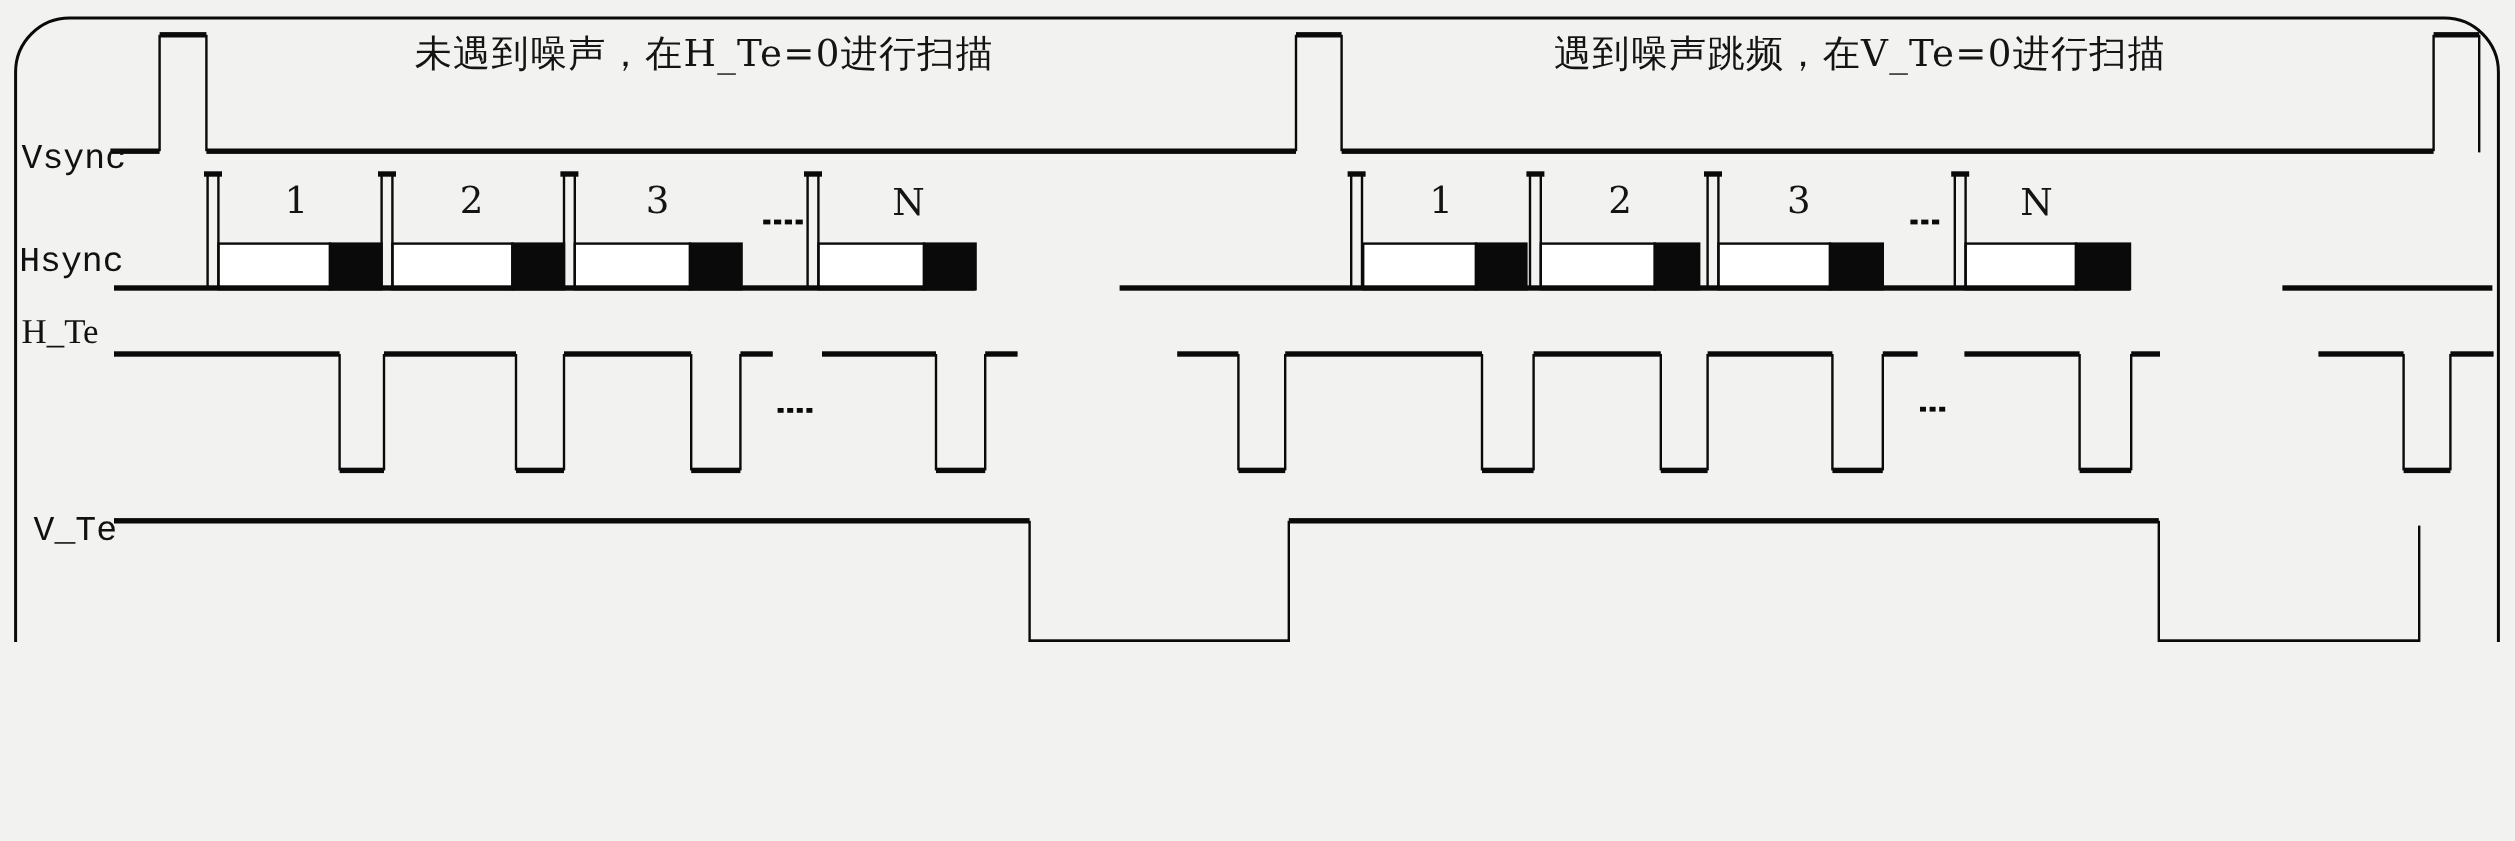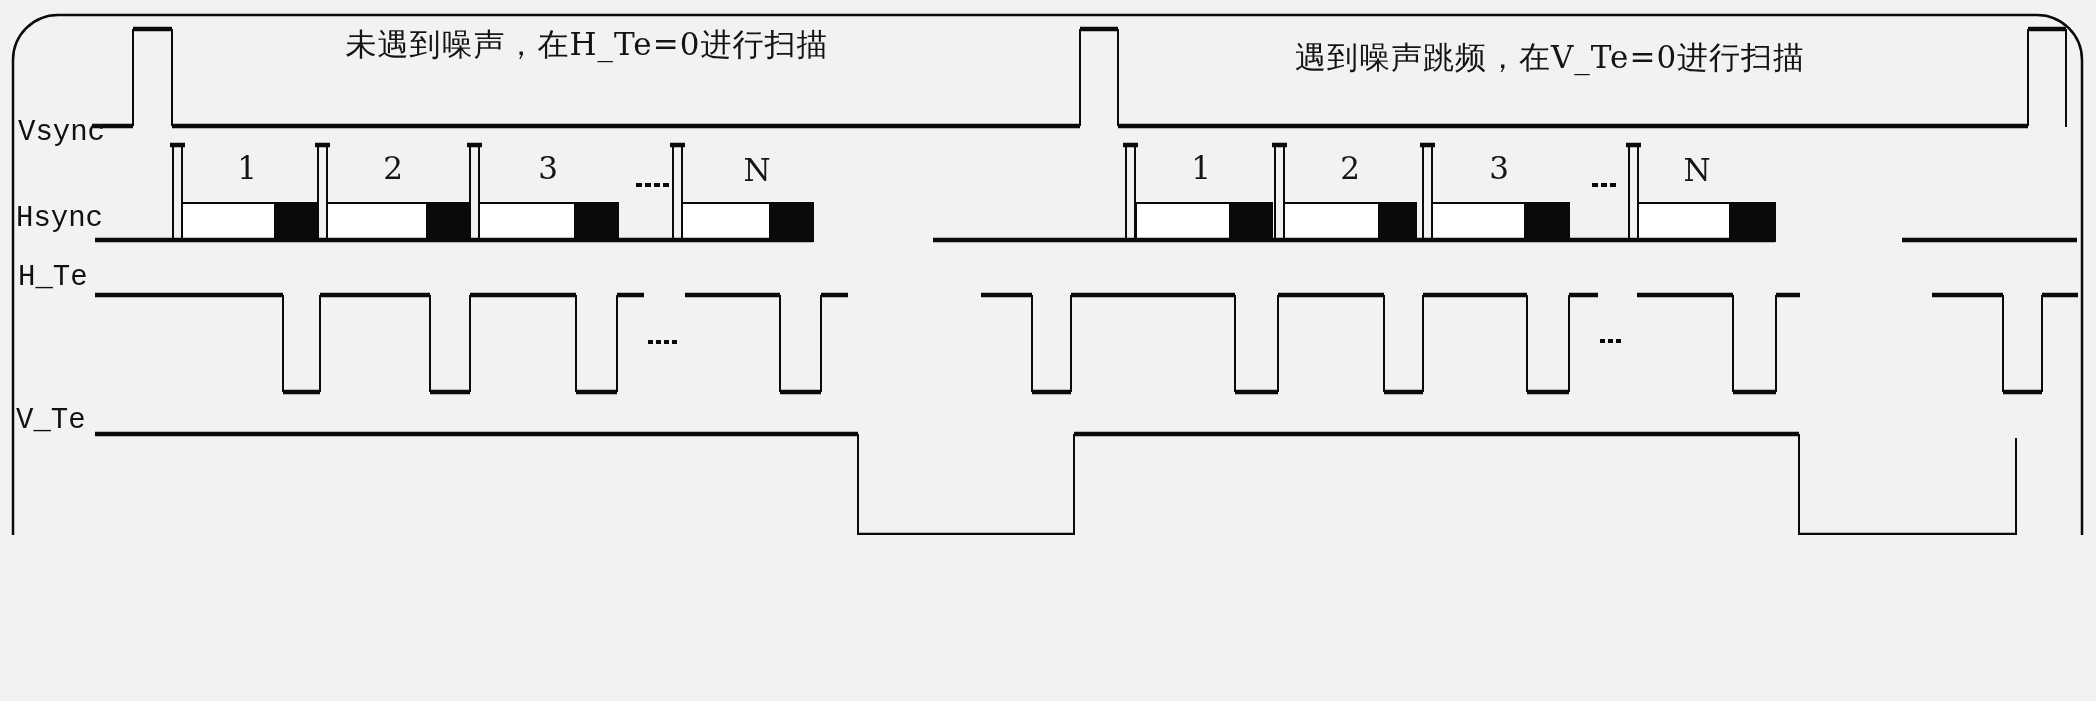--- a/index.html
+++ b/index.html
@@ -169,26 +169,26 @@
       <rect x="663" y="612.5" width="6" height="5" fill="#0a0a0a"></rect>
       <rect x="1966" y="600.5" width="5" height="5" fill="#0a0a0a"></rect>
       <rect x="1974" y="600.5" width="5" height="5" fill="#0a0a0a"></rect>
       <rect x="1982" y="600.5" width="5" height="5" fill="#0a0a0a"></rect>
       <rect x="1990" y="600.5" width="5" height="5" fill="#0a0a0a"></rect>
       <rect x="1998" y="600.5" width="5" height="5" fill="#0a0a0a"></rect>
       <rect x="13" y="15" width="2069" height="672" rx="45" fill="none" stroke="#0a0a0a" stroke-width="2.5"></rect>
     </svg>
 
   <div class="title" style="left: 587px; top: 45px;">未遇到噪声，在H_Te=0进行扫描</div>
-  <div class="title" style="left: 1550px; top: 58px;">遇到噪声跳频，在V_Te=0进行扫描</div>
+  <div class="title" style="left: 1550px; top: 45px;">遇到噪声跳频，在V_Te=0进行扫描</div>
 
   <div class="sig-label" style="left: 18px; top: 90px; margin-top: 28px;">Vsync</div>
   <div class="sig-label" style="left: 16px; top: 204px; text-align: right;">Hsync</div>
-  <div class="sig-label" style="left: 18px; top: 263px;">H_Te</div>
-  <div class="sig-label" style="left: 16px; top: 406px;">V_Te</div>
+  <div class="sig-label" style="left: 18px; top: 263px; font-family: Liberation Serif, serif;">H_Te</div>
+  <div class="sig-label" style="left: 16px; top: 428px; padding-left: 12px;">V_Te</div>
   <div class="sig-label" style="left: 0; top: 641px;">P1</div>
 
   <div id="numbers">
       <span class="num" style="left: 247px; top: 168px;">1</span>
       <span class="num" style="left: 393px; top: 168px;">2</span>
       <span class="num" style="left: 548px; top: 168px;">3</span>
       <span class="num" style="left: 757px; top: 170px;">N</span>
       <span class="num" style="left: 1201px; top: 168px;">1</span>
       <span class="num" style="left: 1350px; top: 168px;">2</span>
       <span class="num" style="left: 1499px; top: 168px;">3</span>

